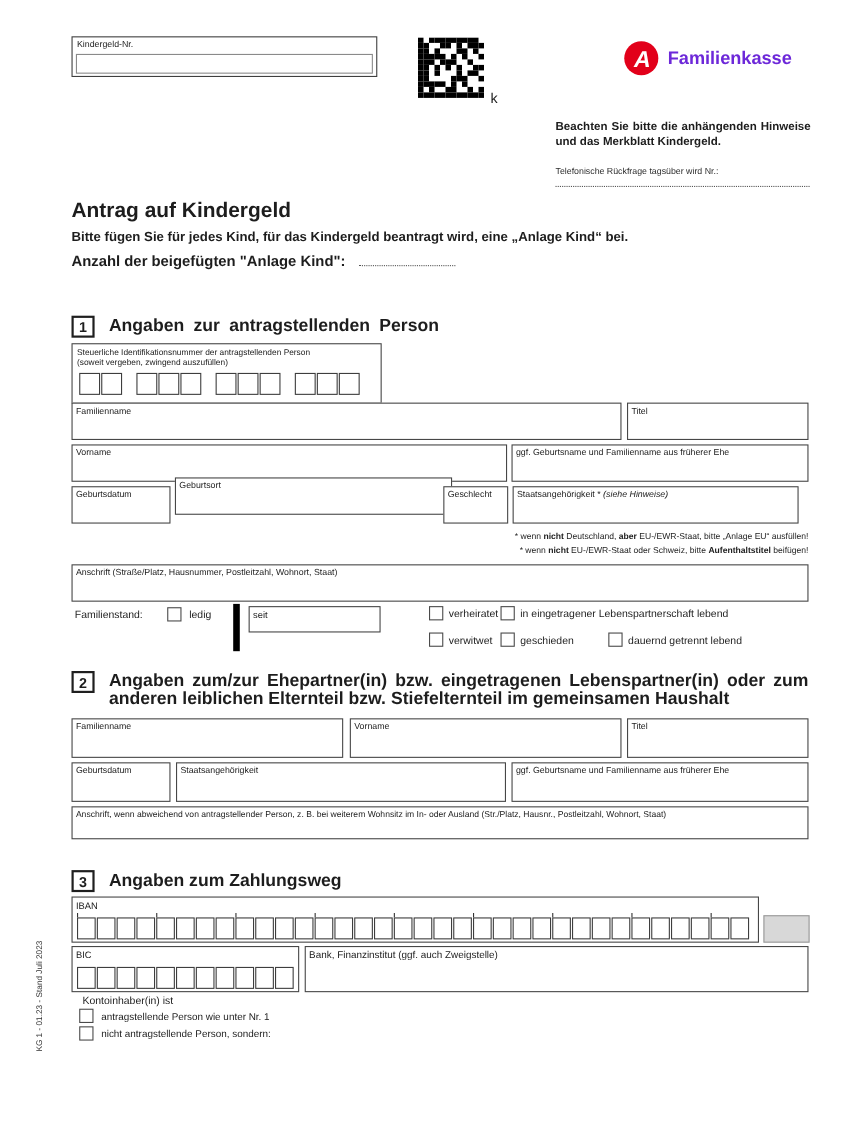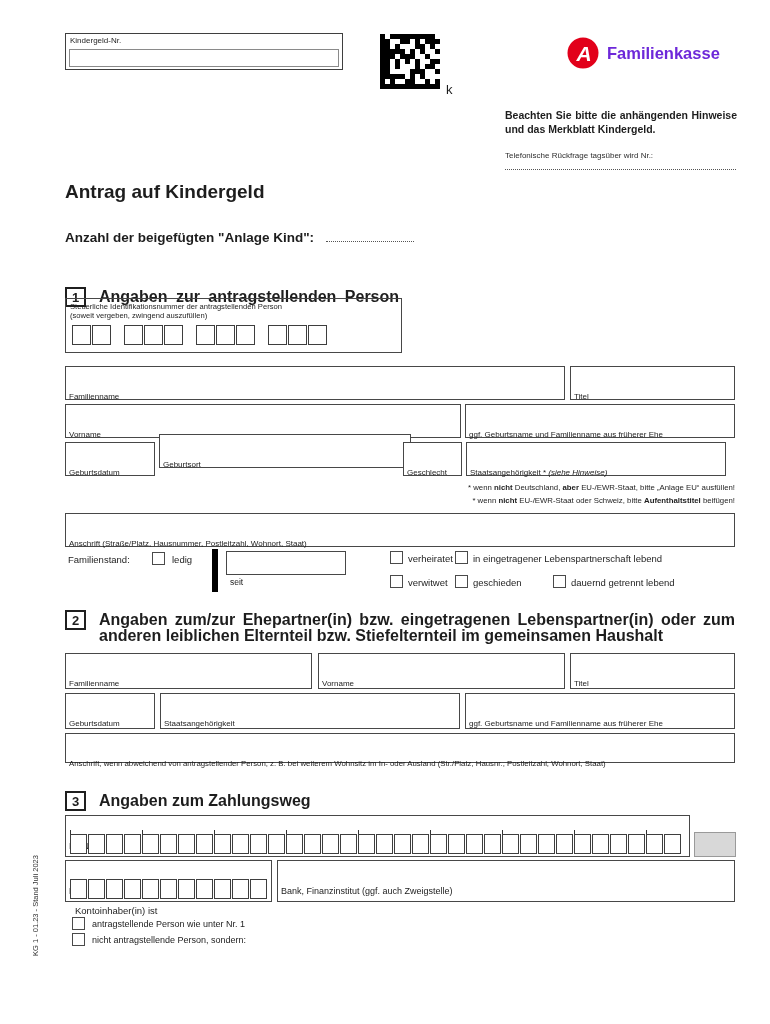--- a/index.html
+++ b/index.html
@@ -3,21 +3,21 @@
 <meta charset="utf-8">
 <style>
   * { margin:0; padding:0; box-sizing:border-box; }
   html,body { background:#fff; }
   body { font-family:"Liberation Sans", sans-serif; color:#1d1d1d; }
   .page { position:relative; width:770px; height:1024px; background:#fff; overflow:hidden;padding-left:44px; }
   .abs { position:absolute; }
 
   
   .field { position:absolute; border:1px solid #474747; background:#fff; }
-  .flabel { display:block; font-size:8px; line-height:10px; color:#1c1c1c; padding:2px 3px 0 3px; white-space:nowrap;margin-top:23px; }
+  .flabel { display:block; font-size:8px; line-height:10px; color:#1c1c1c; padding:2px 3px 0 3px; white-space:nowrap; }
 
   .cb { position:absolute; width:13px; height:13px; border:1px solid #4a4a4a; background:#fff; }
   .cblabel { position:absolute; font-size:9.5px; white-space:nowrap; }
 
   .secheader { position:absolute; display:flex; align-items:flex-start; }
   .secnum { width:21px; height:20px; border:2px solid #1f1f1f; font-size:13px; font-weight:bold;
             display:flex; align-items:center; justify-content:center; flex:0 0 auto; }
   .sectitle { font-size:16px; font-weight:bold; margin-left:13px; line-height:16px; padding-top:2px; }
 
   .cell { display:inline-block; width:17px; height:20px; border:1px solid #3e3e3e; margin-right:1px;
@@ -136,31 +136,32 @@
       </svg>
     </span>
     <span style="font-size:16.5px; font-weight:bold; margin-left:8px; color:#6d28d9;">Familienkasse</span>
   </div>
 
   <div class="abs" style="left:505px; top:108px; width:232px; font-size:10.5px; font-weight:bold; line-height:14px; text-align:justify;">Beachten Sie bitte die anhängenden Hinweise und das Merkblatt Kindergeld.</div>
   <div class="abs" style="left:505px; top:151px; font-size:8px; color:#2e2e2e;">Telefonische Rückfrage tagsüber wird Nr.:</div>
   <div class="abs dotted" style="left:505px; top:158px; width:231px; height:12px;"></div>
 
   <div class="abs" style="left:65px; top:181px; font-size:19px; font-weight:bold;">Antrag auf Kindergeld</div>
+  <div class="abs" style="left:65px; top:208px; font-size:12px; font-weight:bold;">Bitte fügen Sie für jedes Kind, für das Kindergeld beantragt wird, eine „Anlage Kind“ bei.</div>
   <div class="abs" style="left:65px; top:228px; font-size:13.5px; font-weight:bold;">
     <span>Anzahl der beigefügten "Anlage Kind":</span>
     <span class="dotted" style="width:88px; height:14px; margin-left:8px;"></span>
   </div>
 
   <div class="secheader" style="left:65px; top:287px; width:670px;">
     <span class="secnum">1</span>
     <span class="sectitle" style="word-spacing:4px;">Angaben zur antragstellenden Person</span>
   </div>
 
-  <div class="abs" style="left:65px; top:298px; width:337px; height:55px; border:1px solid #474747;">
+  <div class="abs" style="left:65px; top:312px; width:282px; height:55px; border:1px solid #474747;">
     <span class="smalltext" style="position:absolute; left:4px; top:3px; font-size:7.6px;">Steuerliche Identifikationsnummer der antragstellenden Person</span>
     <span class="smalltext" style="position:absolute; left:4px; top:12px; font-size:7.6px;">(soweit vergeben, zwingend auszufüllen)</span>
     <div style="position:absolute; left:6px; top:26px; white-space:nowrap;"><span class="cellgroup"><span class="cell"></span><span class="cell"></span></span><span class="cellgroup"><span class="cell"></span><span class="cell"></span><span class="cell"></span></span><span class="cellgroup"><span class="cell"></span><span class="cell"></span><span class="cell"></span></span><span class="cellgroup"><span class="cell"></span><span class="cell"></span><span class="cell"></span></span></div>
   </div>
 
   <div class="field" style="left:65px; top:366px; width:500px; height:34px;">
     <span class="flabel">Familienname</span>
   </div>
   <div class="field" style="left:570px; top:366px; width:165px; height:34px;">
     <span class="flabel">Titel</span>

